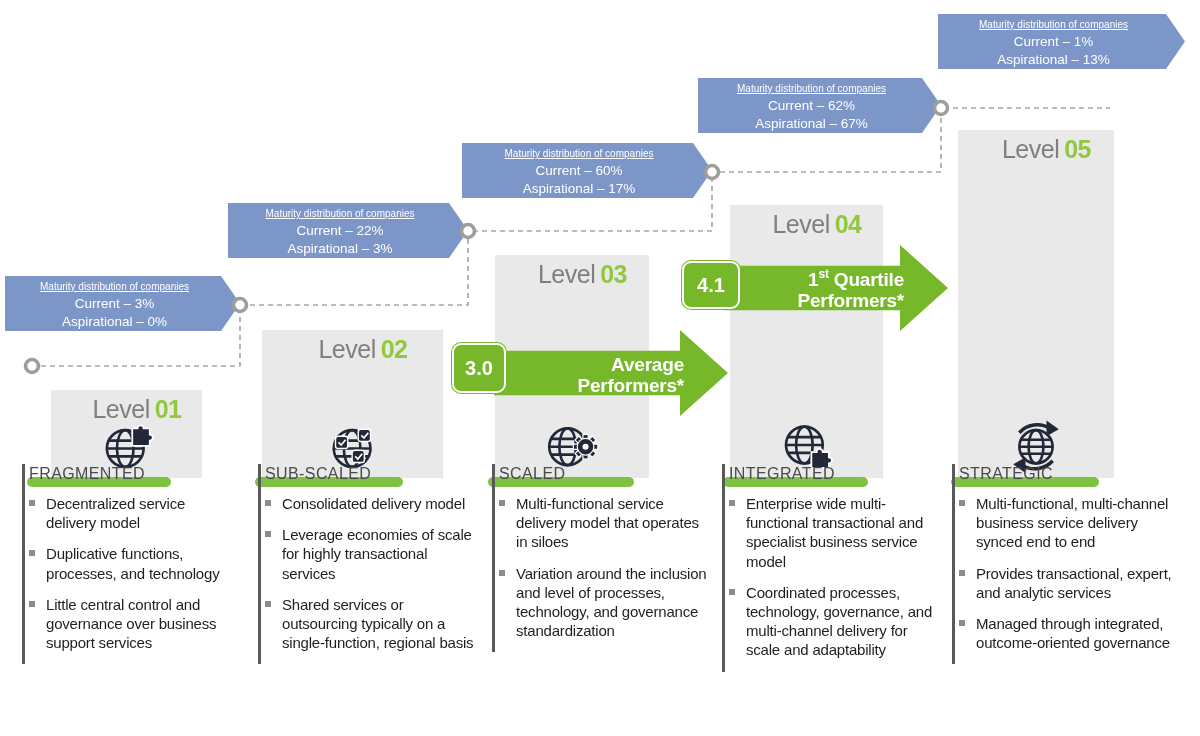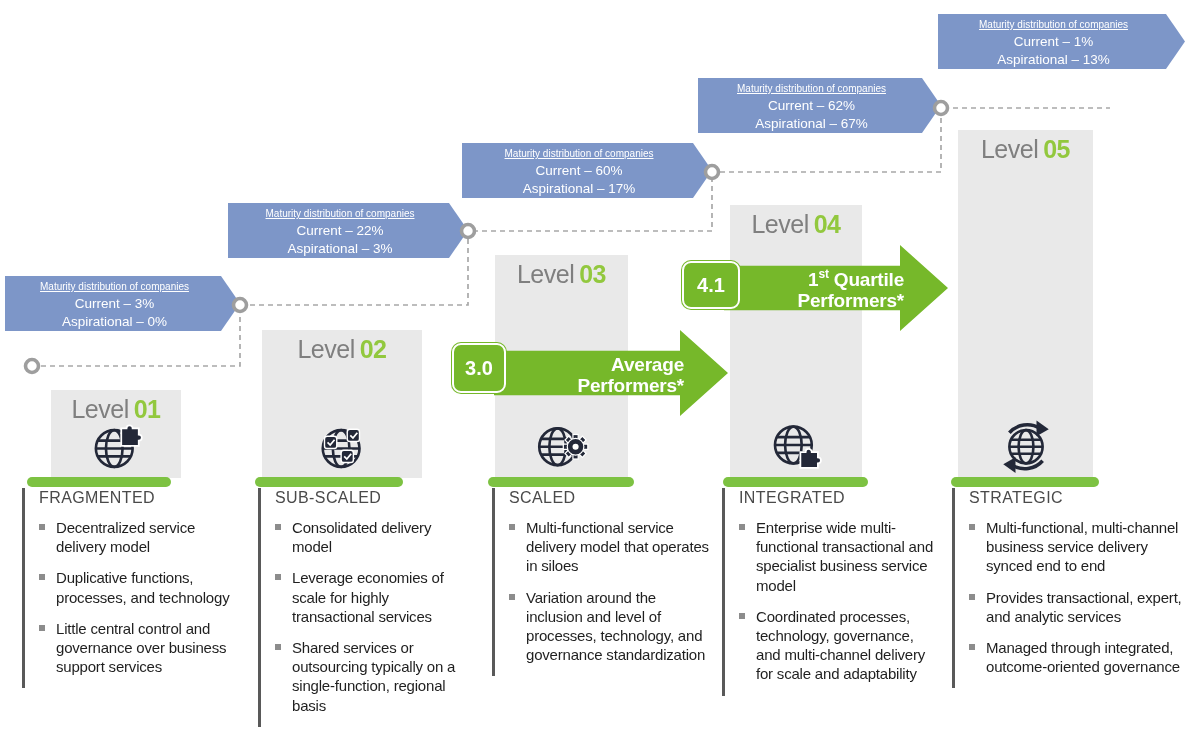--- a/index.html
+++ b/index.html
@@ -10,28 +10,28 @@
   .callout{position:absolute;height:55px;background:#7D96C8;color:#fff;text-align:center;
            box-sizing:border-box;padding:3px 24px 0 8px;z-index:2;
            clip-path:polygon(0 0,calc(100% - 19px) 0,100% 50%,calc(100% - 19px) 100%,0 100%);}
   .callout .t{font-size:10px;line-height:16px;text-decoration:underline;white-space:nowrap;}
   .callout .v{font-size:13.5px;line-height:17.5px;}
 
   
   .stairs{position:absolute;left:0;top:0;z-index:3;pointer-events:none;}
 
   
-  .level-box{position:absolute;background:#E9E9E9;z-index:1;}
+  .level-box{position:absolute;background:#E9E9E9;z-index:1;padding-left:21px;}
   .level-title{text-align:center;font-size:25px;color:#7F7F7F;padding-top:5px;letter-spacing:-0.5px;}
   .level-title .num{color:#92C83E;font-weight:700;margin-left:5px;}
   .icon-wrap{position:absolute;bottom:5px;left:50%;transform:translateX(-50%);width:56px;height:56px;}
   .green-bar{position:absolute;top:477px;height:10px;background:#7DC242;border-radius:5px;z-index:2;}
 
   
-  .cat-block{position:absolute;top:488px;border-left:3px solid #595959;padding-left:14px;box-sizing:border-box;z-index:2;}
+  .cat-block{position:absolute;top:464px;border-left:3px solid #595959;padding-left:4px;box-sizing:border-box;z-index:2;}
   .cat-title{font-size:16px;color:#4A4A4A;letter-spacing:0.4px;margin:1px 0 11px 0;}
   ul.bullets{list-style:none;margin:0;padding:0;}
   .bullets li{position:relative;padding-left:17px;font-size:15px;font-weight:400;color:#1F1F1F;
               line-height:1.28;margin-bottom:12px;letter-spacing:-0.2px;}
   .bullets li::before{content:"";position:absolute;left:0;top:6px;width:6px;height:6px;background:#8C8C8C;}
 
   
   .perf-arrow{position:absolute;z-index:4;}
   .arrow-shape{position:absolute;top:0;bottom:0;background:#76B82A;
                clip-path:polygon(0 24%,calc(100% - 48px) 24%,calc(100% - 48px) 0,100% 50%,

